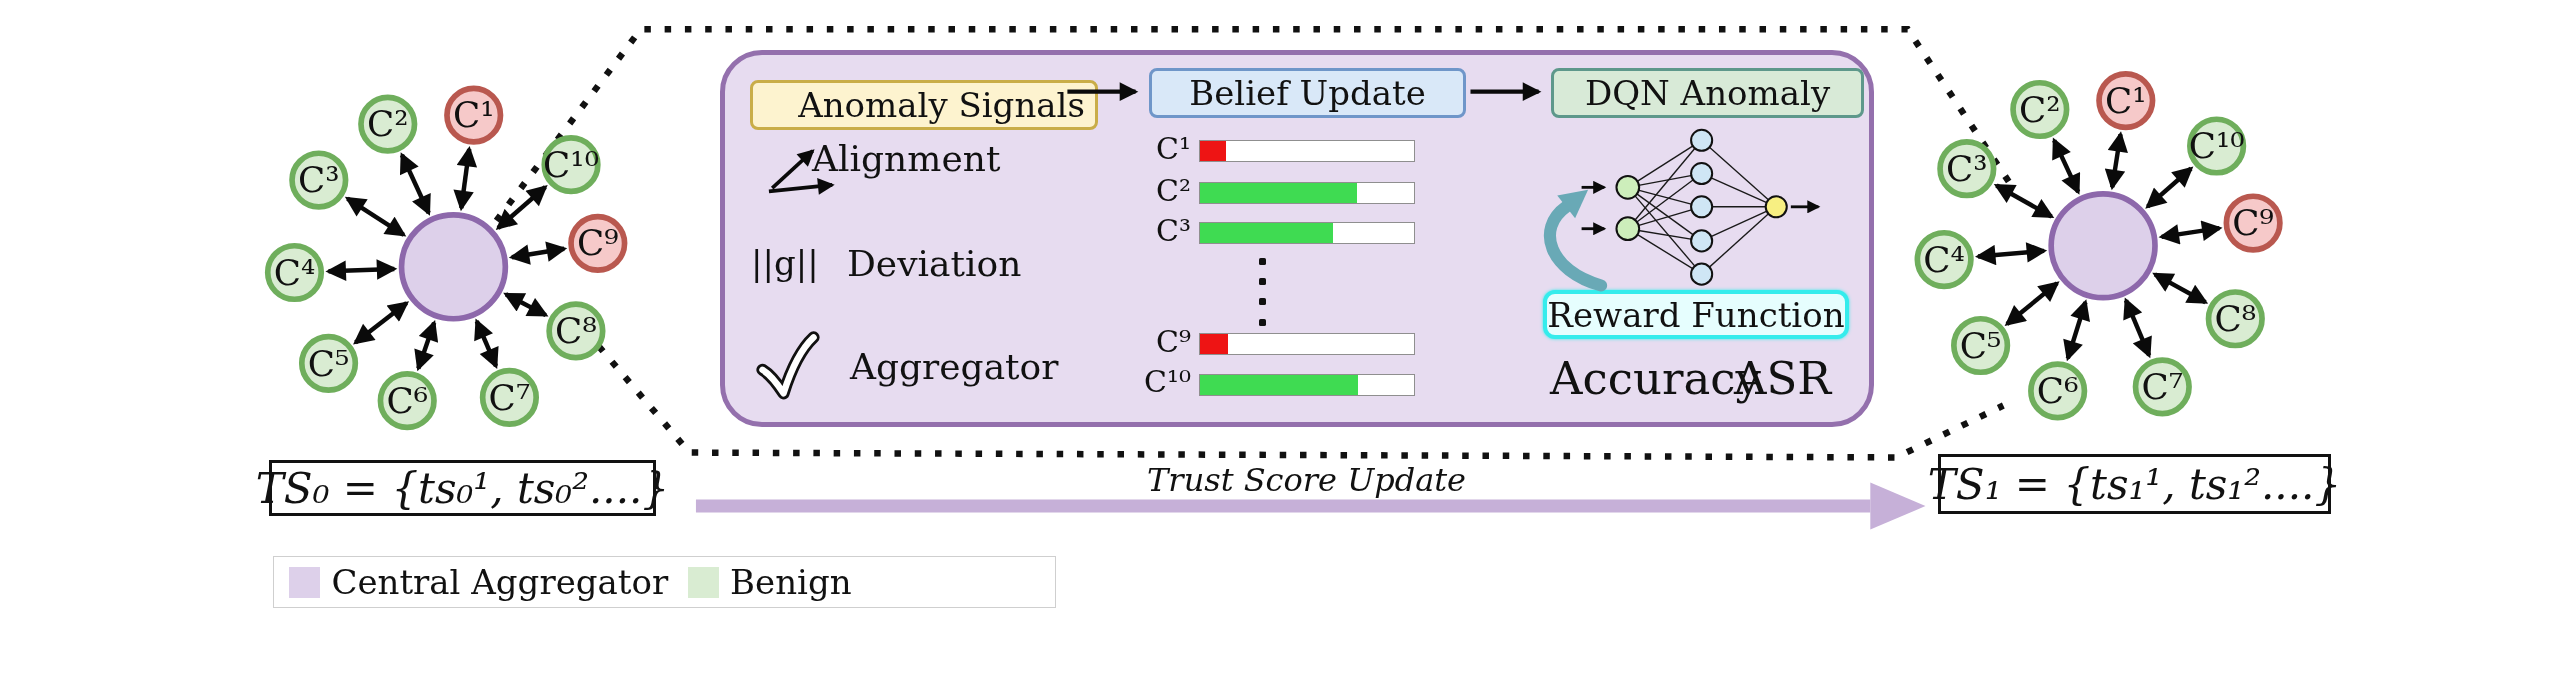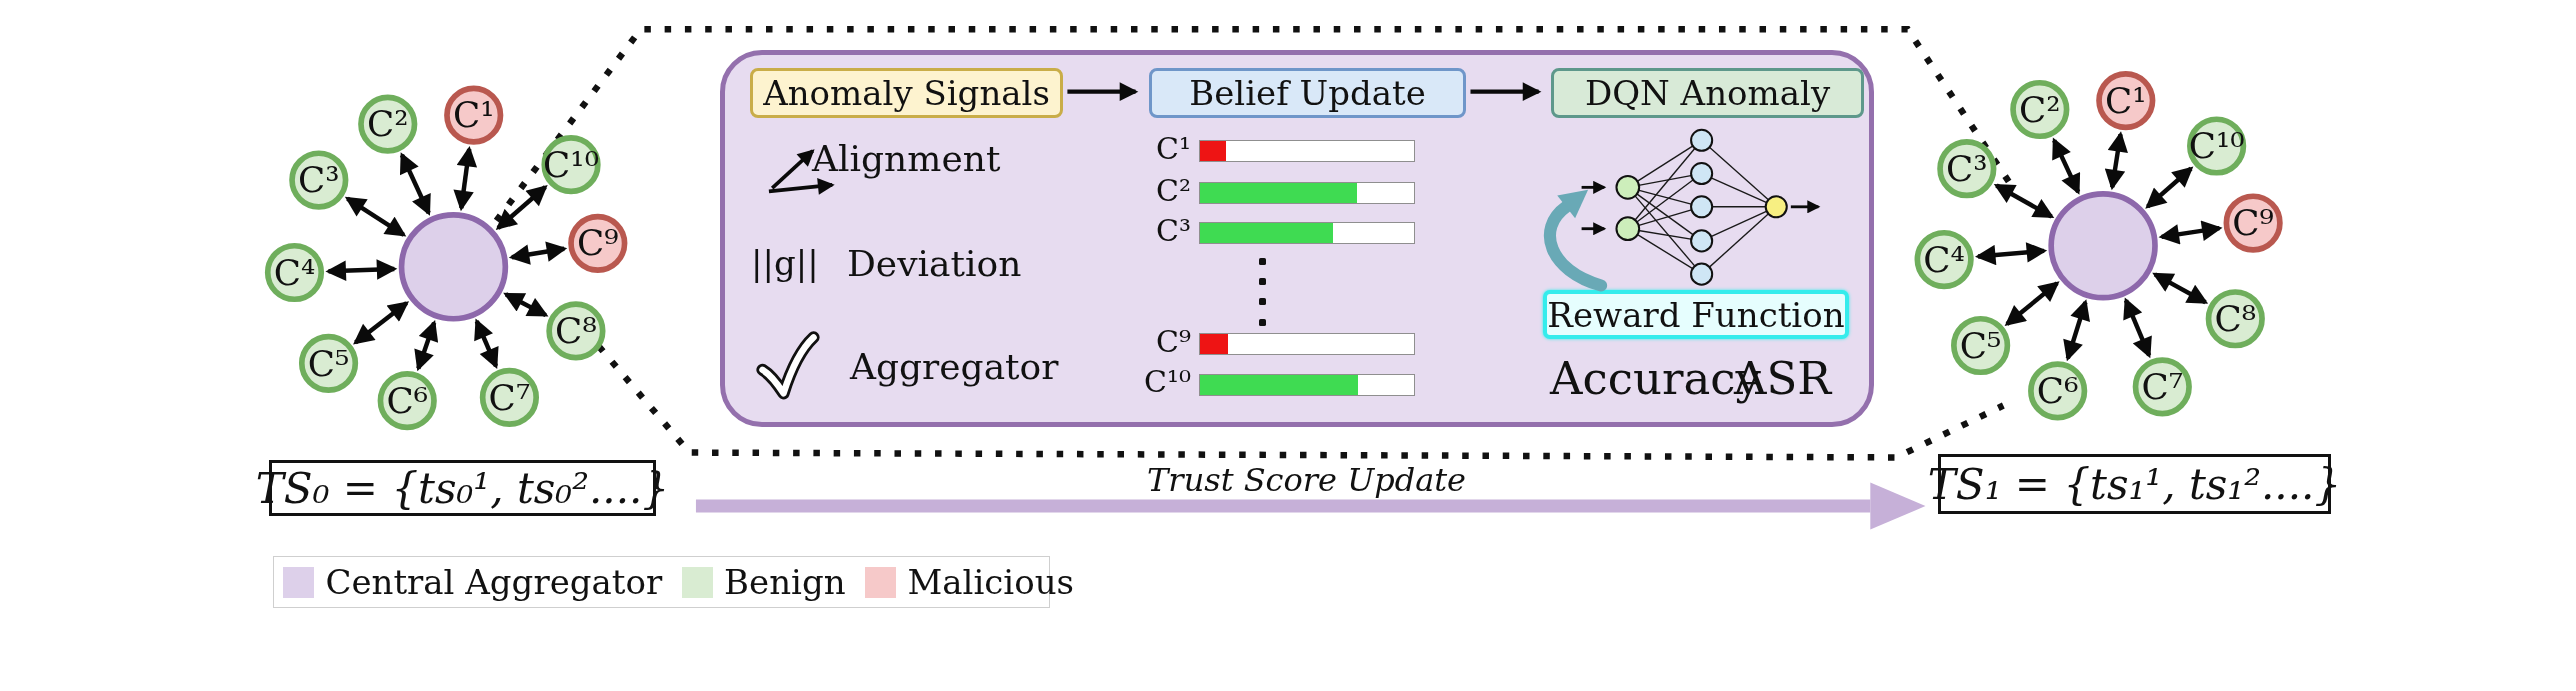--- a/index.html
+++ b/index.html
@@ -14,41 +14,41 @@
     --trust-arrow:#c6b0d8; --teal:#69a9b6;
     --nn-input:#cdeebb; --nn-hidden:#cfe6f5; --nn-output:#f7ef82;
   }
   html,body{margin:0;padding:0;background:#fff;}
   .canvas{position:relative;width:2576px;height:691px;background:#ffffff;overflow:hidden;
           font-family:"DejaVu Serif","Liberation Serif",serif;color:#111;}
   .panel{position:absolute;left:720px;top:50px;width:1144px;height:367px;
          background:var(--panel-fill);border:5.7px solid var(--panel-border);border-radius:42px;}
   .flowbox{position:absolute;height:44px;display:flex;align-items:center;justify-content:center;
            font-size:34px;border-radius:8px;white-space:nowrap;}
-  .flowbox.anomaly{left:750px;top:68px;width:307px;background:var(--anomaly-fill);border:3.2px solid var(--anomaly-border);}
+  .flowbox.anomaly{left:750px;top:80px;width:307px;background:var(--anomaly-fill);border:3.2px solid var(--anomaly-border);padding-left:35px;}
   .flowbox.belief {left:1149px;top:68px;width:311px;background:var(--belief-fill);border:3.2px solid var(--belief-border);}
   .flowbox.dqn    {left:1551px;top:68px;width:307px;background:var(--dqn-fill);border:3.2px solid var(--dqn-border);}
   .itemlabel{position:absolute;font-size:36px;white-space:nowrap;}
   #gnorm-prefix{position:absolute;left:751px;top:243px;font-size:34px;}
   .barrow-label{position:absolute;width:65px;text-align:right;font-size:30px;}
   .bar{position:absolute;left:1199px;width:214px;height:19.5px;background:#ffffff;border:1.6px solid #8f8f8f;}
   .bar i{display:block;height:100%;}
   .vdot{position:absolute;width:7.3px;height:7.3px;background:#111;border-radius:1.6px;}
   .rewardbox{position:absolute;left:1543px;top:290px;width:298px;height:41px;display:flex;align-items:center;justify-content:center;
-             font-size:34px;background:var(--reward-fill);border:4px solid var(--reward-border);border-radius:7px;box-shadow:0 0 3.2px var(--reward-border);}
+             font-size:34px;background:var(--reward-fill);border:4px solid var(--reward-border);border-radius:12px;box-shadow:0 0 3.2px var(--reward-border);}
   .metric{position:absolute;top:352px;font-size:45px;text-align:center;white-space:nowrap;}
   #metric-accuracy{left:1550px;width:162px;}
   #metric-asr{left:1730px;width:105px;}
   .tsbox{position:absolute;display:flex;align-items:center;justify-content:center;background:#fff;
          border:3.2px solid #111;font-style:italic;font-size:42px;white-space:nowrap;}
   #ts0{left:269px;top:460px;width:381px;height:50px;}
   #ts1{left:1938px;top:454px;width:387px;height:54px;text-align:right;}
   .trustlabel{position:absolute;left:1136px;top:461px;width:341px;text-align:center;font-size:32px;font-style:italic;}
   .legend{position:absolute;left:273px;top:556px;width:766px;height:50px;background:#fff;border:1.6px solid #cfcfcf;
-          display:flex;align-items:center;padding-left:9px;gap:19.5px;}
+          display:flex;align-items:center;padding-left:15px;gap:19.5px;}
   .legend-item{display:flex;align-items:center;gap:11.4px;font-size:34px;white-space:nowrap;}
   .legend-swatch{width:31px;height:31px;display:inline-block;}
   svg#art{position:absolute;left:0;top:0;pointer-events:none;}
   .netline{stroke:#0a0a0a;stroke-width:5.5;}
   .aggregator{fill:var(--aggregator-fill);stroke:var(--aggregator-border);stroke-width:7;}
   .client.benign{fill:var(--benign-fill);stroke:var(--benign-border);stroke-width:7;}
   .client.malicious{fill:var(--malicious-fill);stroke:var(--malicious-border);stroke-width:7;}
   .nodelabel{font-family:"DejaVu Serif","Liberation Serif",serif;font-size:44px;text-anchor:middle;fill:#111;}
   .dotted{fill:none;stroke:#111;stroke-width:8;stroke-dasharray:8 17;}
   .flowarrow{stroke:#0a0a0a;stroke-width:5;}
@@ -119,24 +119,20 @@
   <div class="trustlabel">Trust Score Update</div>
 
   <div class="legend" id="legend">
       <div class="legend-item">
         <span class="legend-swatch" style="background: rgb(221, 208, 234);"></span>
         <span>Central Aggregator</span>
       </div>
       <div class="legend-item">
         <span class="legend-swatch" style="background: rgb(217, 236, 210);"></span>
         <span>Benign</span>
-      </div>
-      <div class="legend-item">
-        <span class="legend-swatch" style="background: rgb(246, 201, 201);"></span>
-        <span>Malicious</span>
       </div>
     </div>
 
   <svg id="art" width="2576" height="691" viewBox="0 0 3176 852">
     <defs>
       <marker id="ah" viewBox="0 0 10 10" refX="8.5" refY="5" markerWidth="5" markerHeight="4.6" orient="auto-start-reverse">
         <path d="M0,0 L10,5 L0,10 z" fill="#0a0a0a"></path>
       </marker>
     </defs>
 

